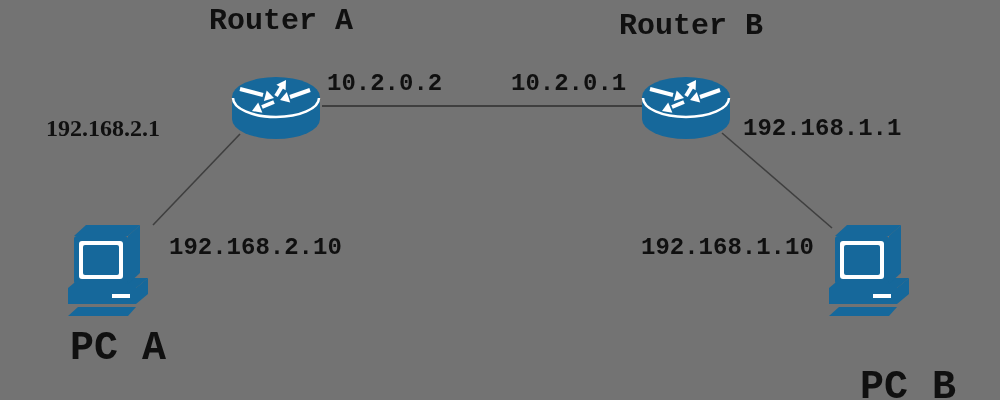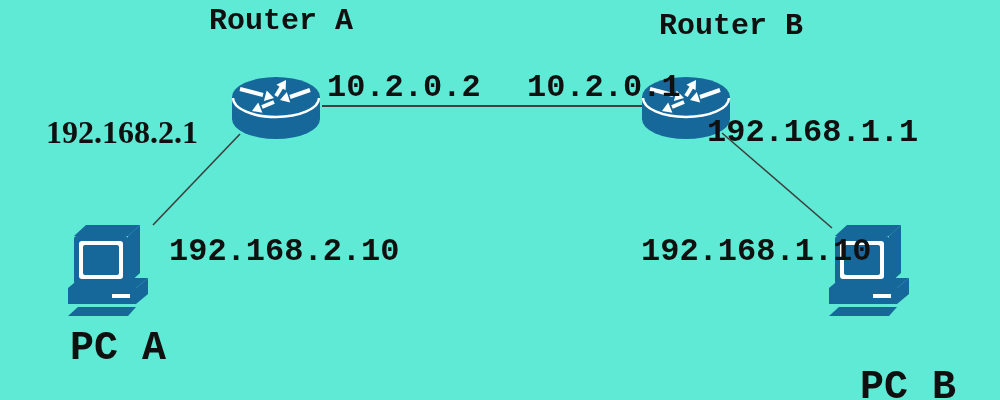--- a/index.html
+++ b/index.html
@@ -1,25 +1,25 @@
 <!DOCTYPE html>
 <html><head>
 <meta charset="utf-8">
 <style>
   html,body{margin:0;padding:0;background:#fff;}
   .stage{
-    position:relative;width:1000px;height:400px;background:#5eead4;
+    position:relative;width:1000px;height:400px;background:#737373;
     font-family:"Liberation Mono","DejaVu Sans Mono",monospace;
     font-weight:bold;color:#101010;overflow:hidden;
   }
   .links-layer{position:absolute;left:0;top:0;width:1000px;height:400px;}
   .lbl{position:absolute;line-height:1;white-space:nowrap;}
   .title{font-size:30px;}
   .title-lg{font-size:40px;}
-  .ip{font-size:32px;}
+  .ip{font-size:24px;}
   .icon{position:absolute;}
 </style>
 </head>
 <body>
 
 <div class="stage">
 
   <svg class="links-layer" width="1000" height="400" viewBox="0 0 1000 400">
     <line x1="322" y1="106" x2="642" y2="106" stroke="#3f3f3f" stroke-width="2"></line>
     <line x1="240" y1="134" x2="153" y2="225" stroke="#3f3f3f" stroke-width="1.6"></line>
@@ -37,37 +37,37 @@
         <polygon points="56,4 55.6,14.3 46.4,8.7" stroke="none"></polygon>
       <line x1="80" y1="14" x2="60" y2="21"></line>
         <polygon points="50,24 56.8,16 60.2,26.4" stroke="none"></polygon>
       <line x1="44" y1="26" x2="32" y2="31"></line>
         <polygon points="22,35 28.2,26.5 32.4,36.7" stroke="none"></polygon>
     </g>
   </svg>
   <div class="lbl ip" style="left:327px;top:72px;">10.2.0.2</div>
   <div class="lbl ip" style="left:46px;top:116px;font-family:Liberation Serif, serif;">192.168.2.1</div>
 
-  <div class="lbl title" style="left:619px;top:11px;margin-left:40px;">Router B</div>
+  <div class="lbl title" style="left:619px;top:11px;">Router B</div>
   <svg class="icon" style="left:640px;top:76px;" width="92" height="64" viewBox="0 0 92 64">
     <path d="M2 21 A44 20 0 0 1 90 21 L90 43 A44 20 0 0 1 2 43 Z" fill="#16689B"></path>
     <path d="M3 22 A43 19 0 0 0 89 22" fill="none" stroke="#fff" stroke-width="2.5"></path>
     <g stroke="#fff" stroke-width="4" fill="#fff">
       <line x1="10" y1="13" x2="33" y2="19"></line>
         <polygon points="44,22 33.9,25 36.7,14.4" stroke="none"></polygon>
       <line x1="46" y1="20" x2="51.6" y2="11"></line>
         <polygon points="56,4 55.6,14.3 46.4,8.7" stroke="none"></polygon>
       <line x1="80" y1="14" x2="60" y2="21"></line>
         <polygon points="50,24 56.8,16 60.2,26.4" stroke="none"></polygon>
       <line x1="44" y1="26" x2="32" y2="31"></line>
         <polygon points="22,35 28.2,26.5 32.4,36.7" stroke="none"></polygon>
     </g>
   </svg>
-  <div class="lbl ip" style="left:511px;top:72px;margin-left:16px;">10.2.0.1</div>
-  <div class="lbl ip" style="left:707px;top:117px;">192.168.1.1</div>
+  <div class="lbl ip" style="left:511px;top:72px;">10.2.0.1</div>
+  <div class="lbl ip" style="left:743px;top:117px;">192.168.1.1</div>
 
   <svg class="icon" style="left:66px;top:224px;" width="94" height="92" viewBox="0 0 94 92">
     <g fill="#16689B">
       <polygon points="2,64 70,64 82,54 14,54"></polygon>
       <polygon points="70,64 82,54 82,70 70,80"></polygon>
       <rect x="2" y="64" width="68" height="16"></rect>
       <polygon points="8,12 62,12 74,1 20,1"></polygon>
       <polygon points="62,12 74,1 74,49 62,60"></polygon>
       <rect x="8" y="12" width="54" height="48" rx="3"></rect>
       <polygon points="12,83 70,83 62,92 2,92"></polygon>

